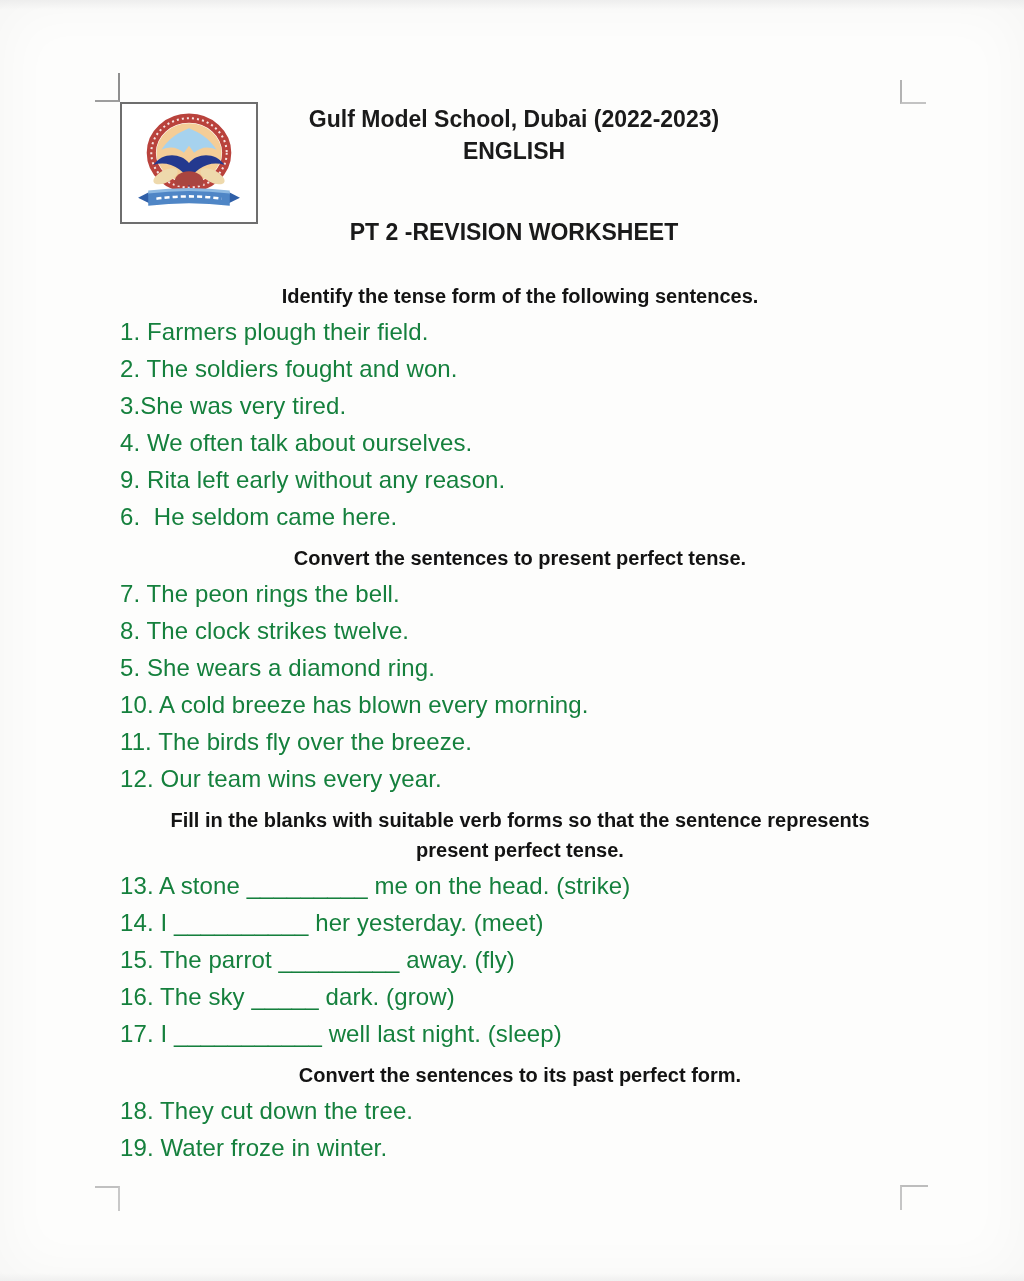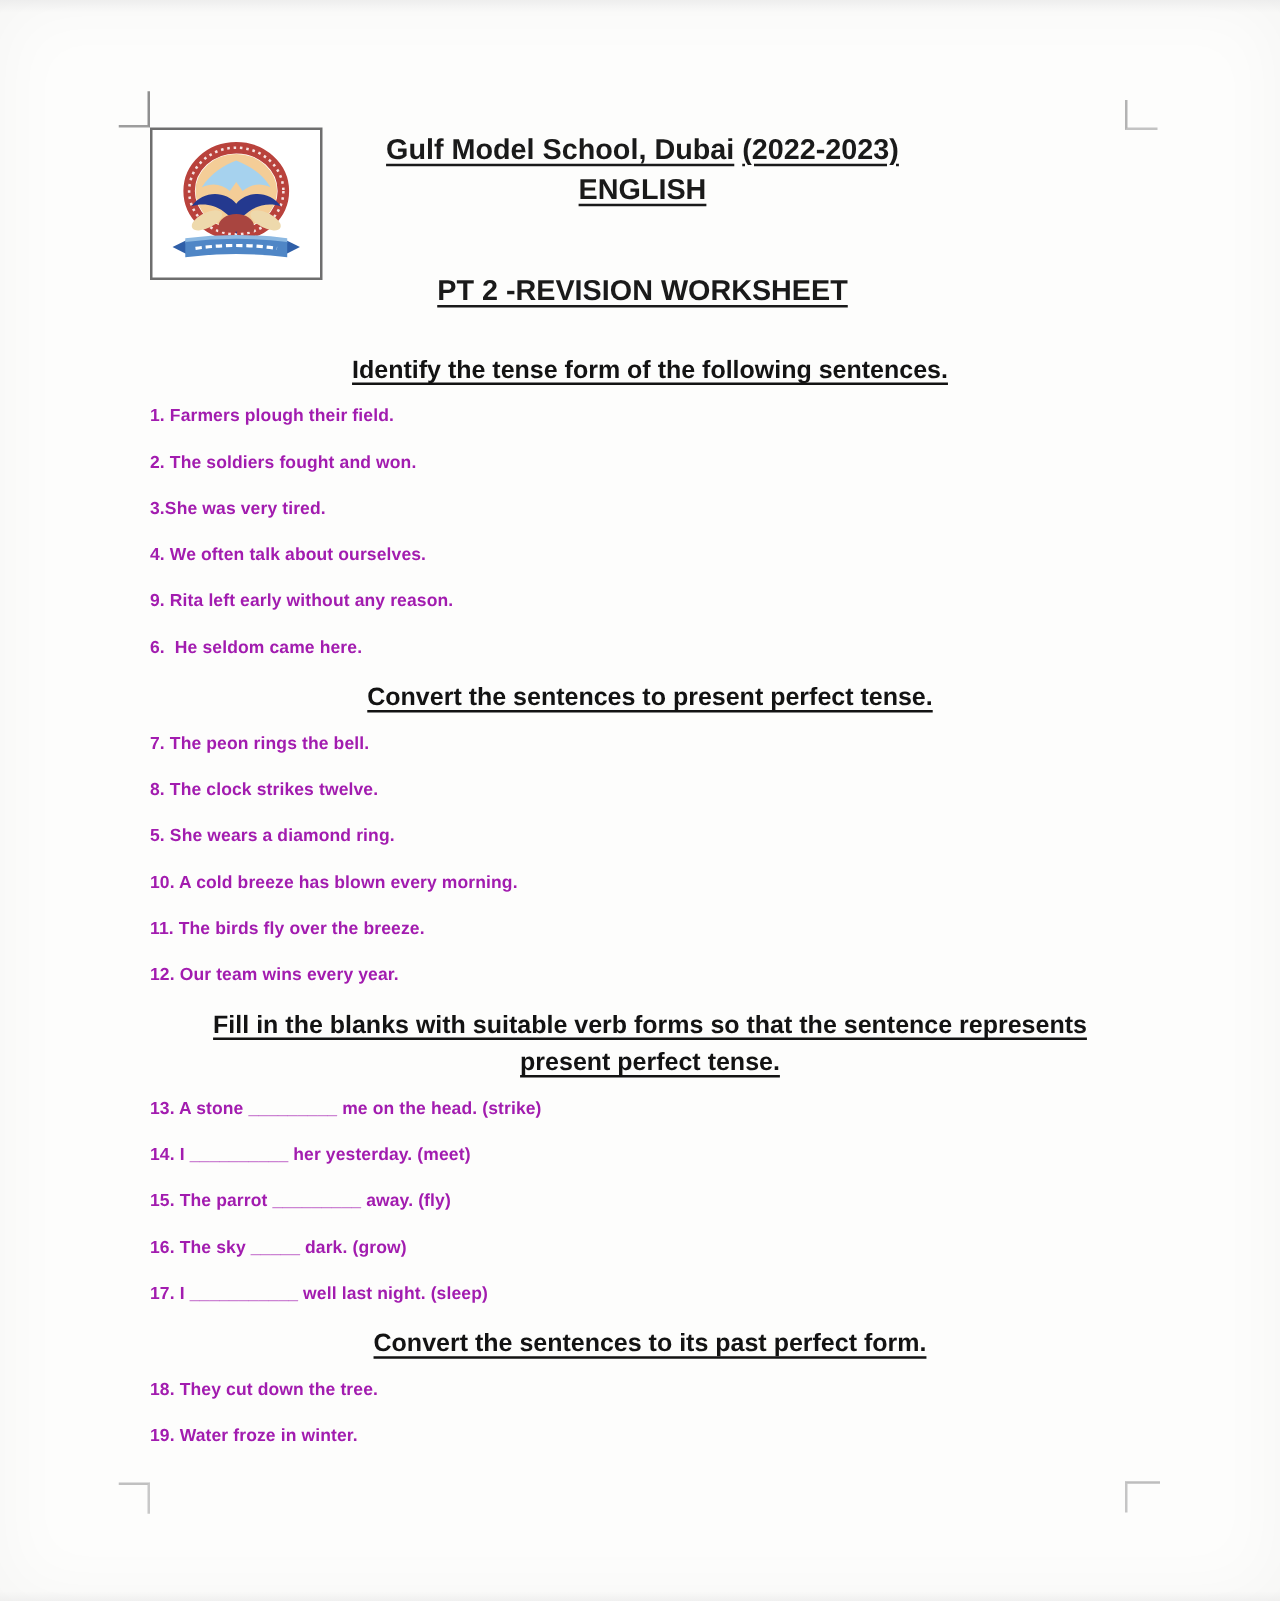--- a/index.html
+++ b/index.html
@@ -36,30 +36,30 @@
     border:2px solid #6e6e6e; background:#ffffff;
     display:flex; align-items:center; justify-content:center;
   }
 
   .header-text {
     position:absolute; left:120px; top:103px; width:788px;
     text-align:center; color:#1a1a1a;
   }
   .title-line { font-size:23px; font-weight:700; line-height:32px; }
   .worksheet-line { margin-top:49px; }
-  .u  { text-decoration:underline; text-decoration-thickness:2px; text-underline-offset:4px; }
+  .u  { text-decoration-thickness:2px; text-underline-offset:4px; }
 
   .content { position:absolute; left:120px; top:281px; width:800px; color:#262626; }
 
   .section-heading { font-size:20px; font-weight:700; color:#131313; line-height:30px; margin:0 0 10px 0;text-align:center; }
   .section-heading .hline { display:inline; }
   .section-heading .hblock { display:block; }
 
   .item {
-    font-size:14px; font-weight:700; color:#a21caf;
+    font-size:24px; font-weight:400; color:#15803d;
     line-height:22px; margin:0 0 15px 0;
     white-space:pre-wrap; letter-spacing:.1px;
   }
 </style>
 </head>
 <body>
 
 <div class="page">
 
   <div class="mark tl"></div>

